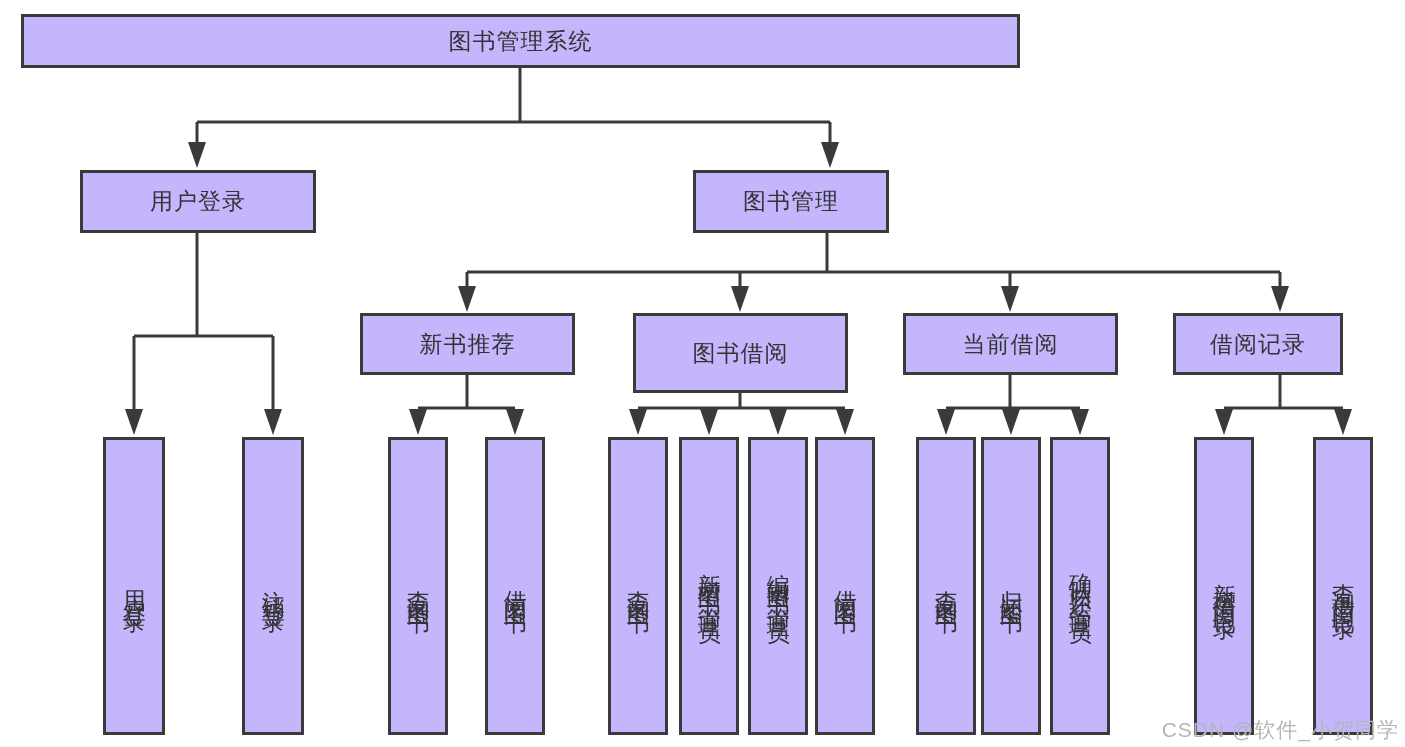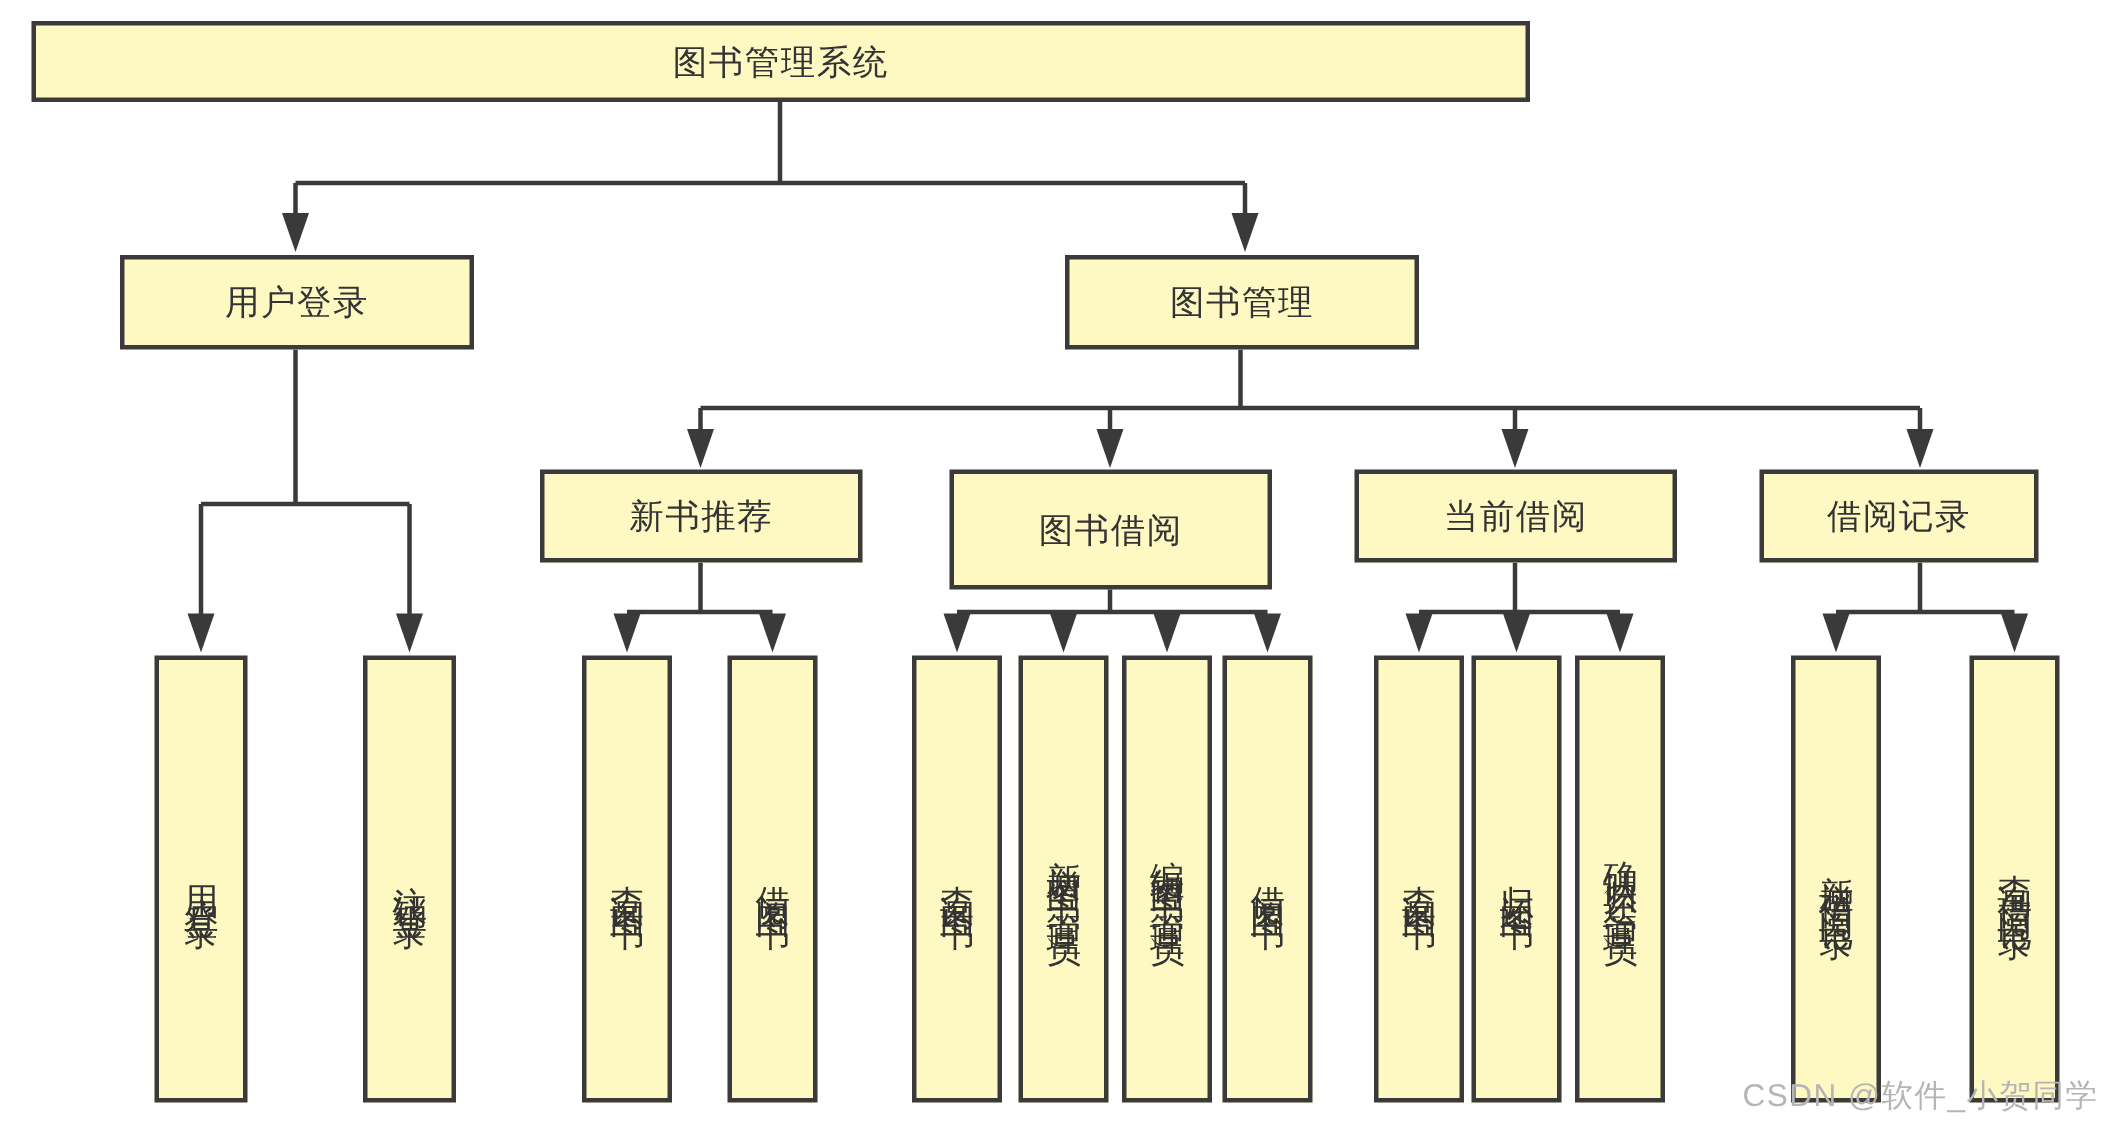--- a/index.html
+++ b/index.html
@@ -16,21 +16,21 @@
     font-family:"Liberation Sans",sans-serif;
     overflow:hidden;
   }
   .wires{position:absolute;left:0;top:0;z-index:0;}
   .wire{stroke:var(--line);stroke-width:3;fill:none;}
   .arrowhead{fill:var(--line);stroke:none;}
   .box{
     position:absolute;
     box-sizing:border-box;
     border:3px solid var(--line);
-    background:#fef9c3;
+    background:#c4b5fd;
     display:flex;align-items:center;justify-content:center;
     color:var(--text);
     font-size:23px;
     z-index:1;
     letter-spacing:1px;
     white-space:nowrap;
   }
   .vbox{
     writing-mode:vertical-rl;
     text-orientation:mixed;
@@ -100,26 +100,26 @@
     <g>
       <path class="wire" d="M1280 375 V408 M1224 408 H1343"></path>
       <polygon class="arrowhead" points="1215,409 1233,409 1224,435"></polygon>
       <polygon class="arrowhead" points="1334,409 1352,409 1343,435"></polygon>
     </g>
   </svg>
 
   <div class="box" style="left:21px;top:14px;width:999px;height:54px">图书管理系统</div>
 
   <div class="box" style="left:80px;top:170px;width:236px;height:63px">用户登录</div>
-  <div class="box" style="left:710px;top:170px;width:236px;height:63px">图书管理</div>
+  <div class="box" style="left:693px;top:170px;width:196px;height:63px">图书管理</div>
 
   <div class="box" style="left:360px;top:313px;width:215px;height:62px">新书推荐</div>
   <div class="box" style="left:633px;top:313px;width:215px;height:80px">图书借阅</div>
   <div class="box" style="left:903px;top:313px;width:215px;height:62px">当前借阅</div>
-  <div class="box" style="left:1173px;top:313px;width:186px;height:62px">借阅记录</div>
+  <div class="box" style="left:1173px;top:313px;width:170px;height:62px">借阅记录</div>
 
   <div class="box vbox" style="left:103px;top:437px;width:62px;height:298px">用户登录</div>
   <div class="box vbox" style="left:242px;top:437px;width:62px;height:298px">注销登录</div>
 
   <div class="box vbox" style="left:388px;top:437px;width:60px;height:298px">查询图书</div>
   <div class="box vbox" style="left:485px;top:437px;width:60px;height:298px">借阅图书</div>
 
   <div class="box vbox" style="left:608px;top:437px;width:60px;height:298px">查询图书</div>
   <div class="box vbox" style="left:679px;top:437px;width:60px;height:298px">新增图书（管理员）</div>
   <div class="box vbox" style="left:748px;top:437px;width:60px;height:298px">编辑图书（管理员）</div>

